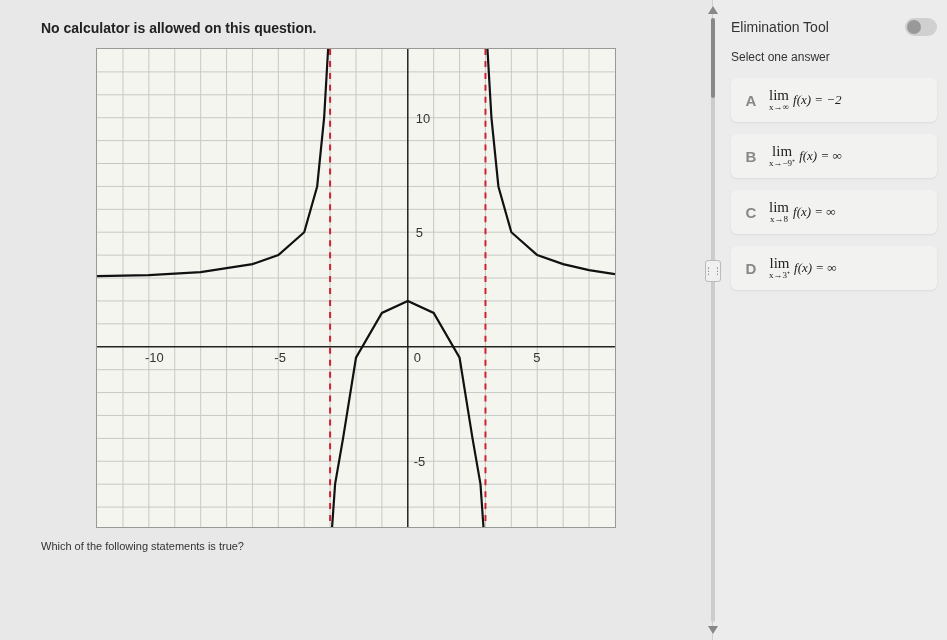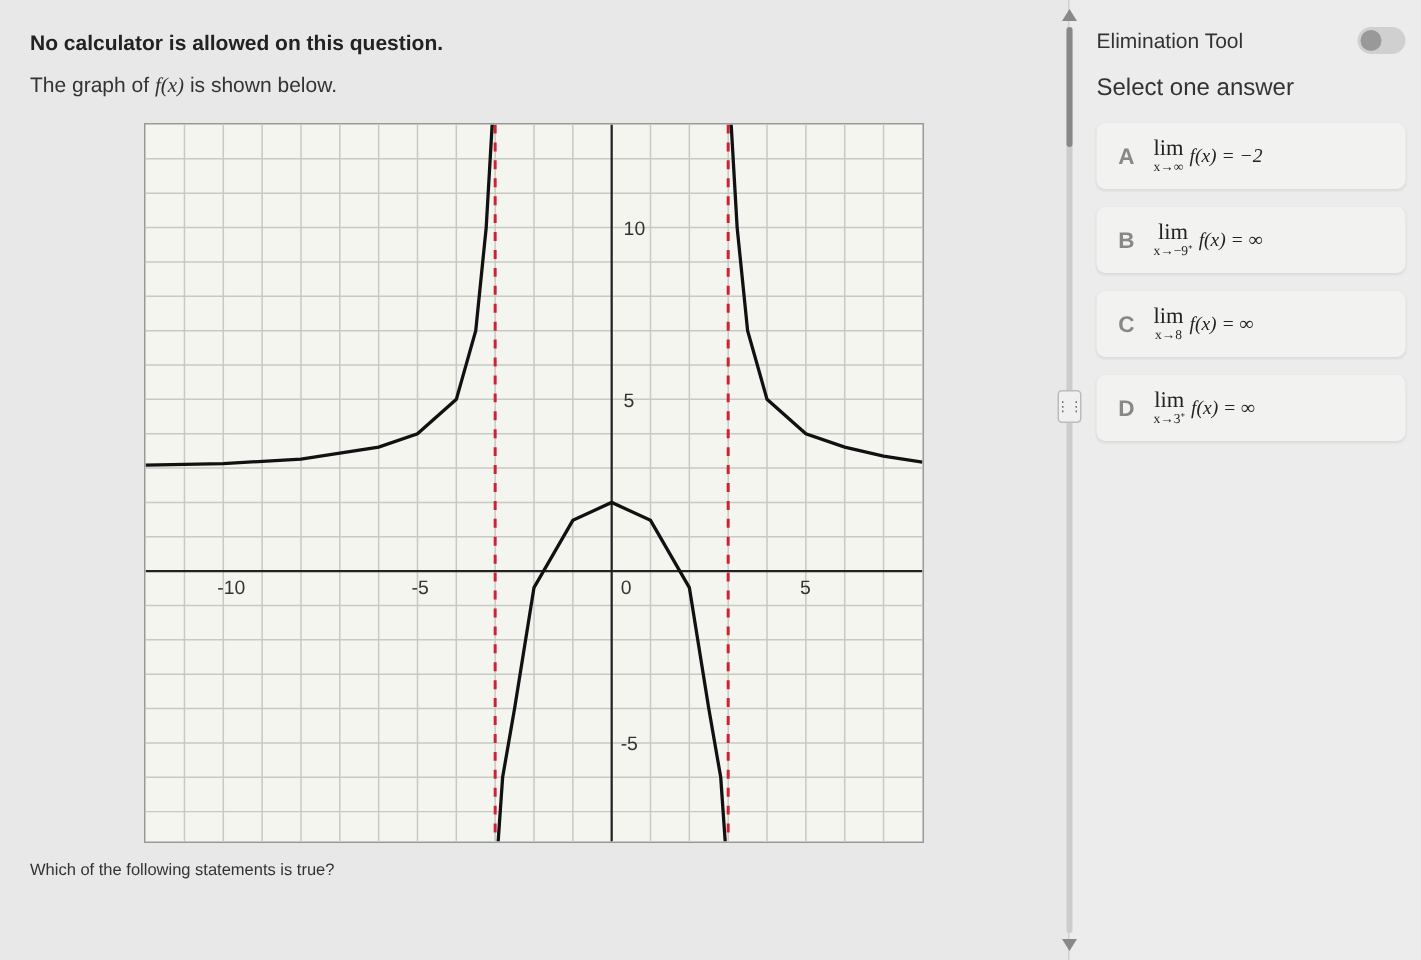--- a/index.html
+++ b/index.html
@@ -1,50 +1,47 @@
 <!DOCTYPE html>
 <html><head>
 <meta charset="utf-8">
 <style>
 *{margin:0;padding:0;box-sizing:border-box}
 body{font-family:Arial,sans-serif;background:#e8e8e8;width:947px;height:640px;display:flex;overflow:hidden}
-.main{flex:1;padding:20px 20px;position:relative}
+.main{flex:1;padding:20px 41px;position:relative}
 .instr{font-size:14px;color:#222;font-weight:bold;margin-bottom:12px}
 .prompt{font-size:14px;color:#333;margin-bottom:16px}
 .mi{font-style:italic;font-family:'Times New Roman',serif}
 .graph-wrap{display:flex;justify-content:center}
 svg.graph{background:#f5f5f0;border:1px solid #999}
 .sidebar{width:235px;background:#ececec;padding:18px 10px 18px 18px;border-left:1px solid #d0d0d0;position:relative}
 .scroll{position:absolute;left:-6px;top:0;bottom:0;width:12px;display:flex;flex-direction:column;align-items:center;justify-content:space-between;padding:6px 0}
 .arrow{width:0;height:0;border-left:5px solid transparent;border-right:5px solid transparent}
 .arrow.up{border-bottom:8px solid #888}
 .arrow.down{border-top:8px solid #888}
 .track{flex:1;width:4px;background:#ccc;border-radius:2px;margin:4px 0;position:relative}
 .thumb{position:absolute;top:0;height:80px;width:4px;background:#888;border-radius:2px}
 .elim{display:flex;align-items:center;justify-content:space-between;font-size:14px;color:#333;margin-bottom:14px}
 .toggle{width:32px;height:18px;background:#d0d0d0;border-radius:9px;position:relative}
 .toggle::after{content:"";position:absolute;width:14px;height:14px;background:#999;border-radius:50%;top:2px;left:2px}
-.sel{font-size:16px;color:#333;margin-bottom:14px}
+.sel{font-size:12px;color:#333;margin-bottom:14px}
 .opt{background:#f2f2f0;border-radius:6px;padding:10px 8px;margin-bottom:12px;display:flex;align-items:center;cursor:pointer;box-shadow:0 1px 2px rgba(0,0,0,.08)}
 .letter{font-weight:bold;color:#888;font-size:15px;width:24px;text-align:center;margin-right:6px}
 .math{font-family:'Times New Roman',serif;font-size:13px;color:#222;display:flex;align-items:center}
 .lim{display:inline-flex;flex-direction:column;align-items:center;line-height:1;margin-right:4px}
 .lim .top{font-size:15px}
 .lim .sub{font-size:9px}
 .drag{position:absolute;left:-8px;top:260px;width:16px;height:22px;background:#f0f0f0;border:1px solid #bbb;border-radius:3px;display:flex;align-items:center;justify-content:center;font-size:9px;color:#666}
 .q2{font-size:11px;color:#333;margin-top:12px}
 </style>
 </head>
 <body>
 
 <div class="main">
   <div class="instr">No calculator is allowed on this question.</div>
-  <div class="prompt">
-    <span>The graph of </span><span class="mi">f(x)</span><span> is shown below.</span>
-  </div>
   <div class="graph-wrap">
     <svg class="graph" width="520" height="480" viewBox="0 0 520 480">
 
       <g stroke="#c9c9c3" stroke-width="1">
         <line x1="26" y1="0" x2="26" y2="480"></line>
           <line x1="52" y1="0" x2="52" y2="480"></line>
           <line x1="78" y1="0" x2="78" y2="480"></line>
           <line x1="104" y1="0" x2="104" y2="480"></line>
           <line x1="130" y1="0" x2="130" y2="480"></line>
           <line x1="156" y1="0" x2="156" y2="480"></line>

